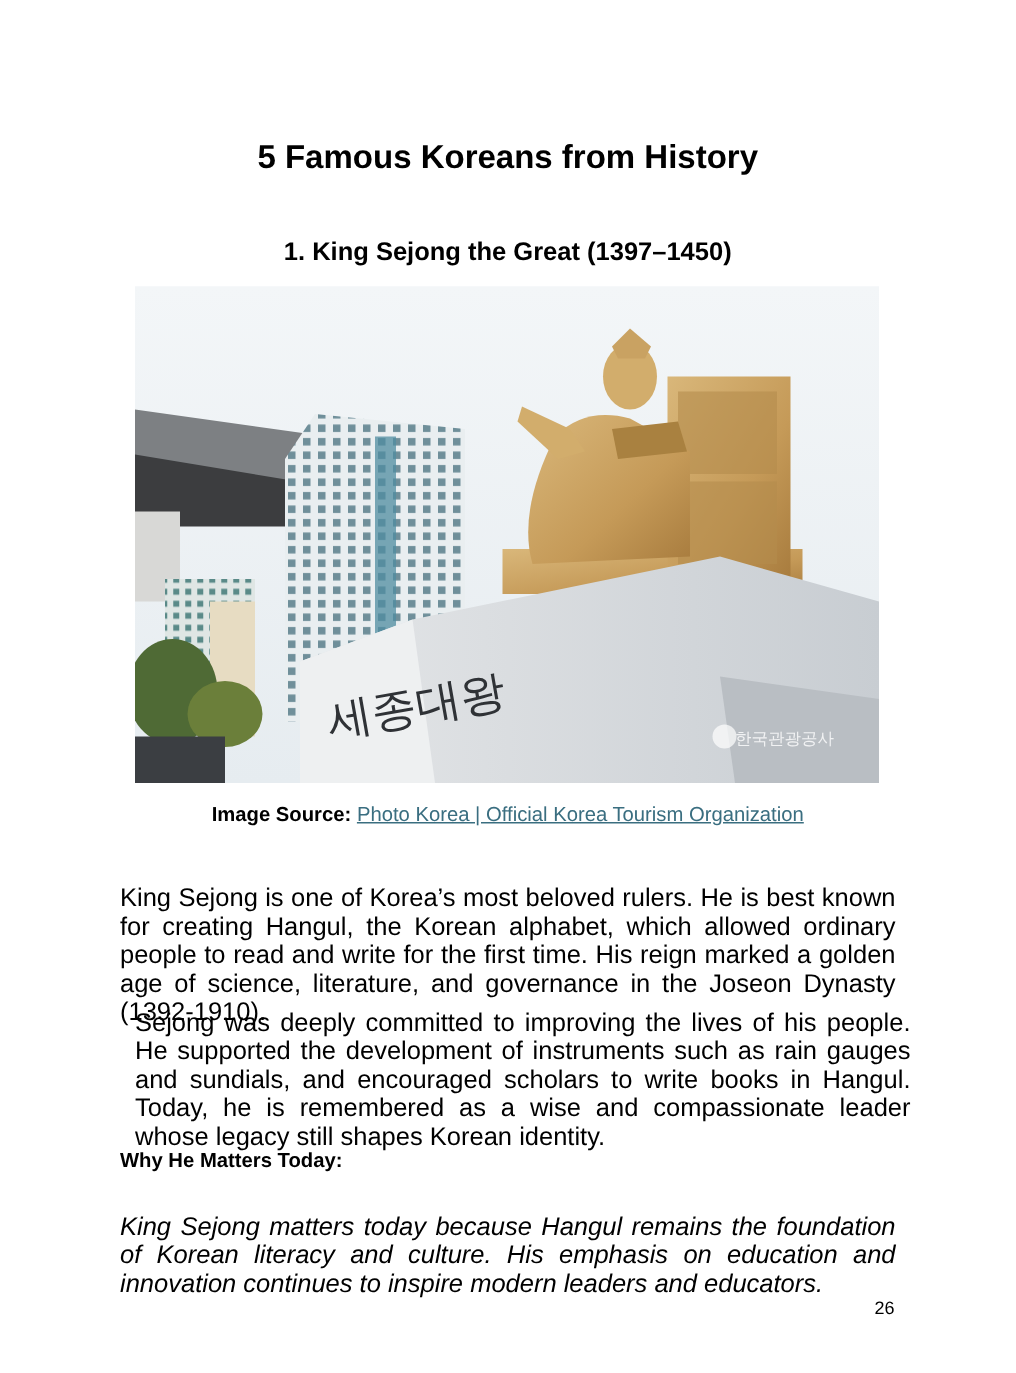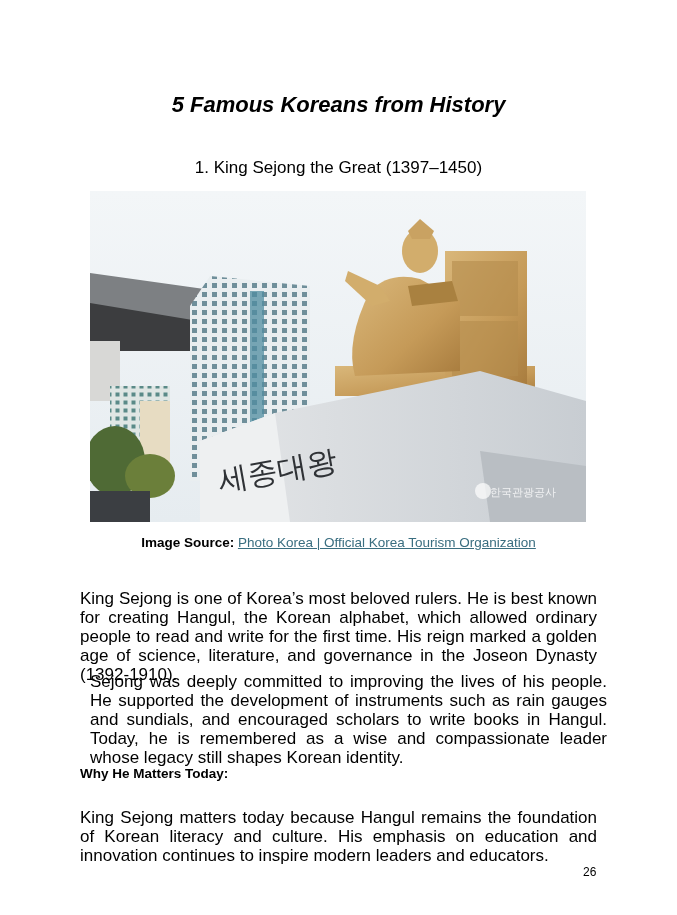--- a/index.html
+++ b/index.html
@@ -1,28 +1,28 @@
 <!DOCTYPE html>
 <html><head>
   <meta charset="utf-8">
   <style>
     html, body { margin: 0; padding: 0; background: #ffffff; }
     body { width: 677px; height: 915px; position: relative; overflow: hidden; font-family: "Liberation Sans", sans-serif; color: #000; }
-    .page-title { position: absolute; top: 92px; left: 0; width: 677px; text-align: center; font-size: 22px; font-weight: bold; font-style: italic; }
-    .section-title { position: absolute; top: 158px; left: 0; width: 677px; text-align: center; font-size: 17px; font-weight: normal; }
+    .page-title { position: absolute; top: 92px; left: 0; width: 677px; text-align: center; font-size: 22px; font-weight: bold; }
+    .section-title { position: absolute; top: 158px; left: 0; width: 677px; text-align: center; font-size: 17px; font-weight: bold; }
     .photo { position: absolute; left: 90px; top: 191px; width: 496px; height: 331px; overflow: hidden; background: #eef2f5; }
     .photo svg { display: block; }
     .caption { position: absolute; top: 535px; left: 0; width: 677px; text-align: center; font-size: 13.5px; }
     .caption b { font-weight: bold; }
     .caption a { color: #3a6e80; text-decoration: underline; }
     .para { position: absolute; left: 80px; width: 517px; font-size: 17px; line-height: 19px; text-align: justify; margin: 0; }
     .p1 { top: 589px; }
     .p2 { top: 672px; margin-left: 10px; }
     .subhead { position: absolute; left: 80px; top: 766px; font-size: 13.5px; font-weight: bold; }
-    .p3 { top: 808px; }
+    .p3 { top: 808px; font-style: italic; }
     .page-num { position: absolute; left: 583px; top: 865px; font-size: 12px; font-family: Liberation Sans, sans-serif; }
   </style>
 </head>
 <body>
 
 <div class="page-title">5 Famous Koreans from History</div>
 <div class="section-title">1. King Sejong the Great (1397–1450)</div>
 
 <div class="photo">
   <svg width="496" height="331" viewBox="0 0 496 331" xmlns="http://www.w3.org/2000/svg">

